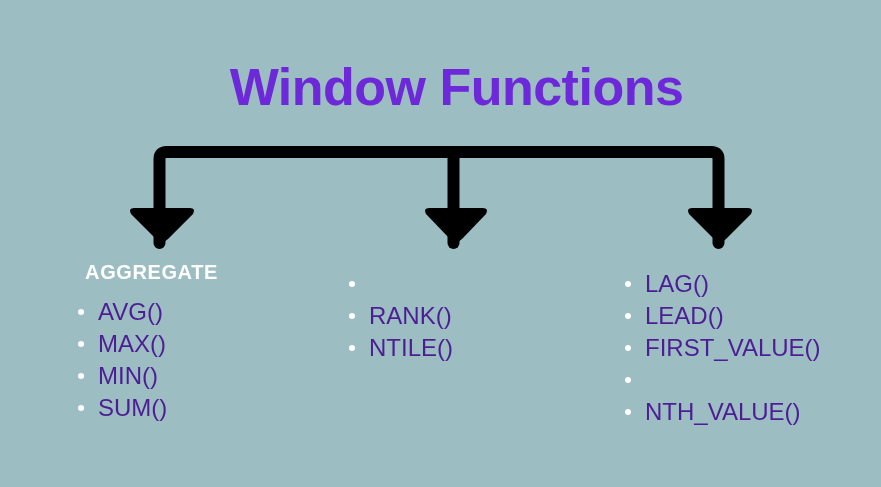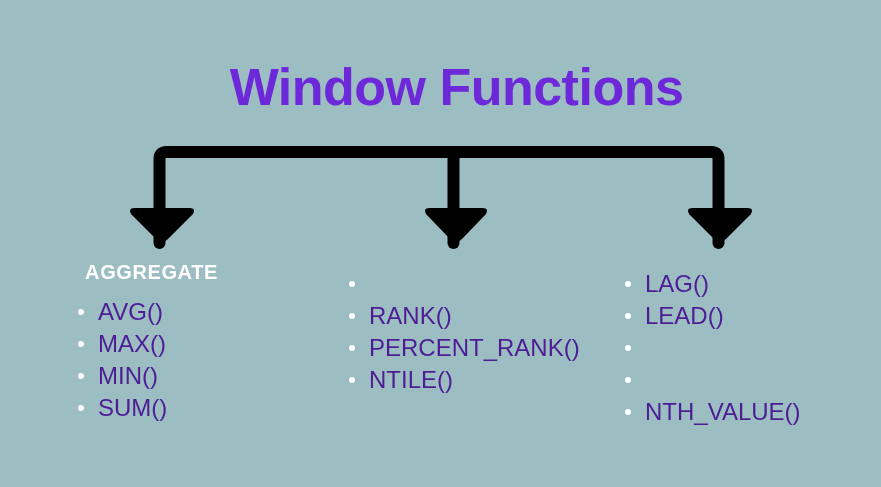--- a/index.html
+++ b/index.html
@@ -165,41 +165,38 @@
       <ul class="col-list">
         <li>
           <span class="bullet"></span>
         </li>
         <li>
           <span class="bullet"></span>
           <span class="item-label">RANK()</span>
         </li>
         <li>
           <span class="bullet"></span>
-          <span class="item-label">PERCENT_RANK()</span>
-        </li>
-        <li>
-          <span class="bullet"></span>
           <span class="item-label">NTILE()</span>
         </li>
       </ul>
     </div>
 
     <div class="column column-value">
       <ul class="col-list">
         <li>
           <span class="bullet"></span>
           <span class="item-label">LAG()</span>
         </li>
         <li>
           <span class="bullet"></span>
           <span class="item-label">LEAD()</span>
         </li>
         <li>
           <span class="bullet"></span>
+          <span class="item-label">FIRST_VALUE()</span>
         </li>
         <li>
           <span class="bullet"></span>
         </li>
         <li>
           <span class="bullet"></span>
           <span class="item-label">NTH_VALUE()</span>
         </li>
       </ul>
     </div>

